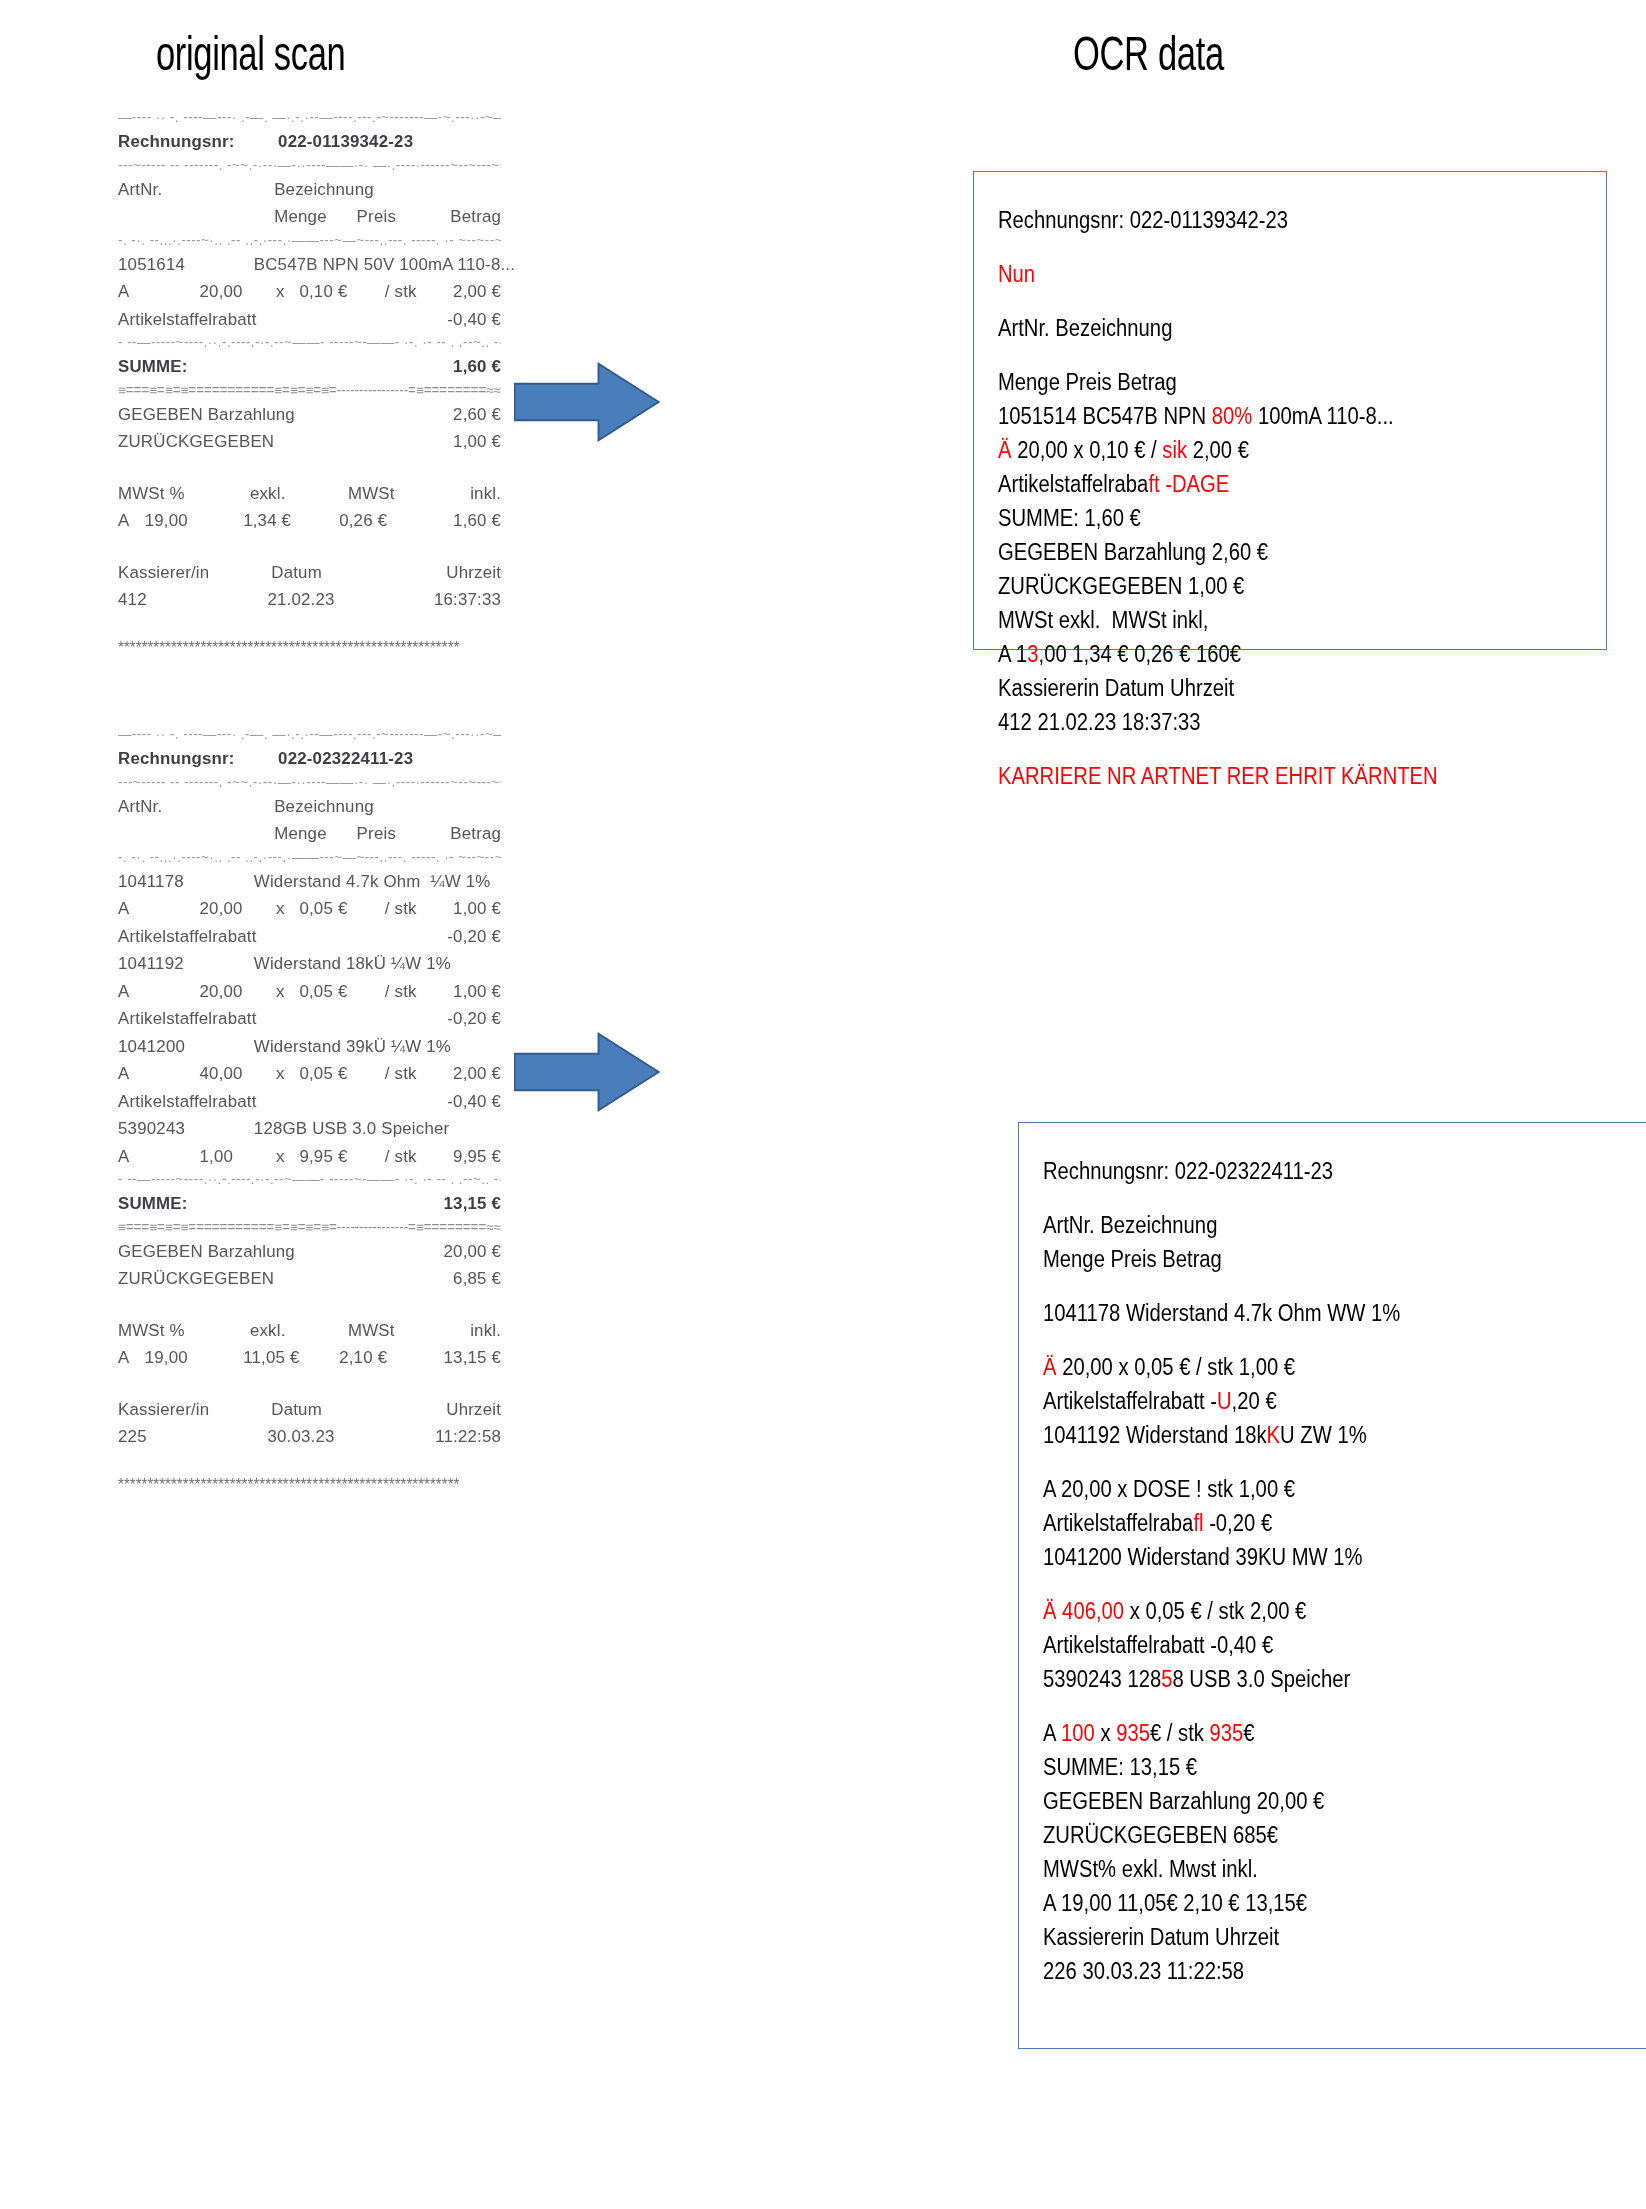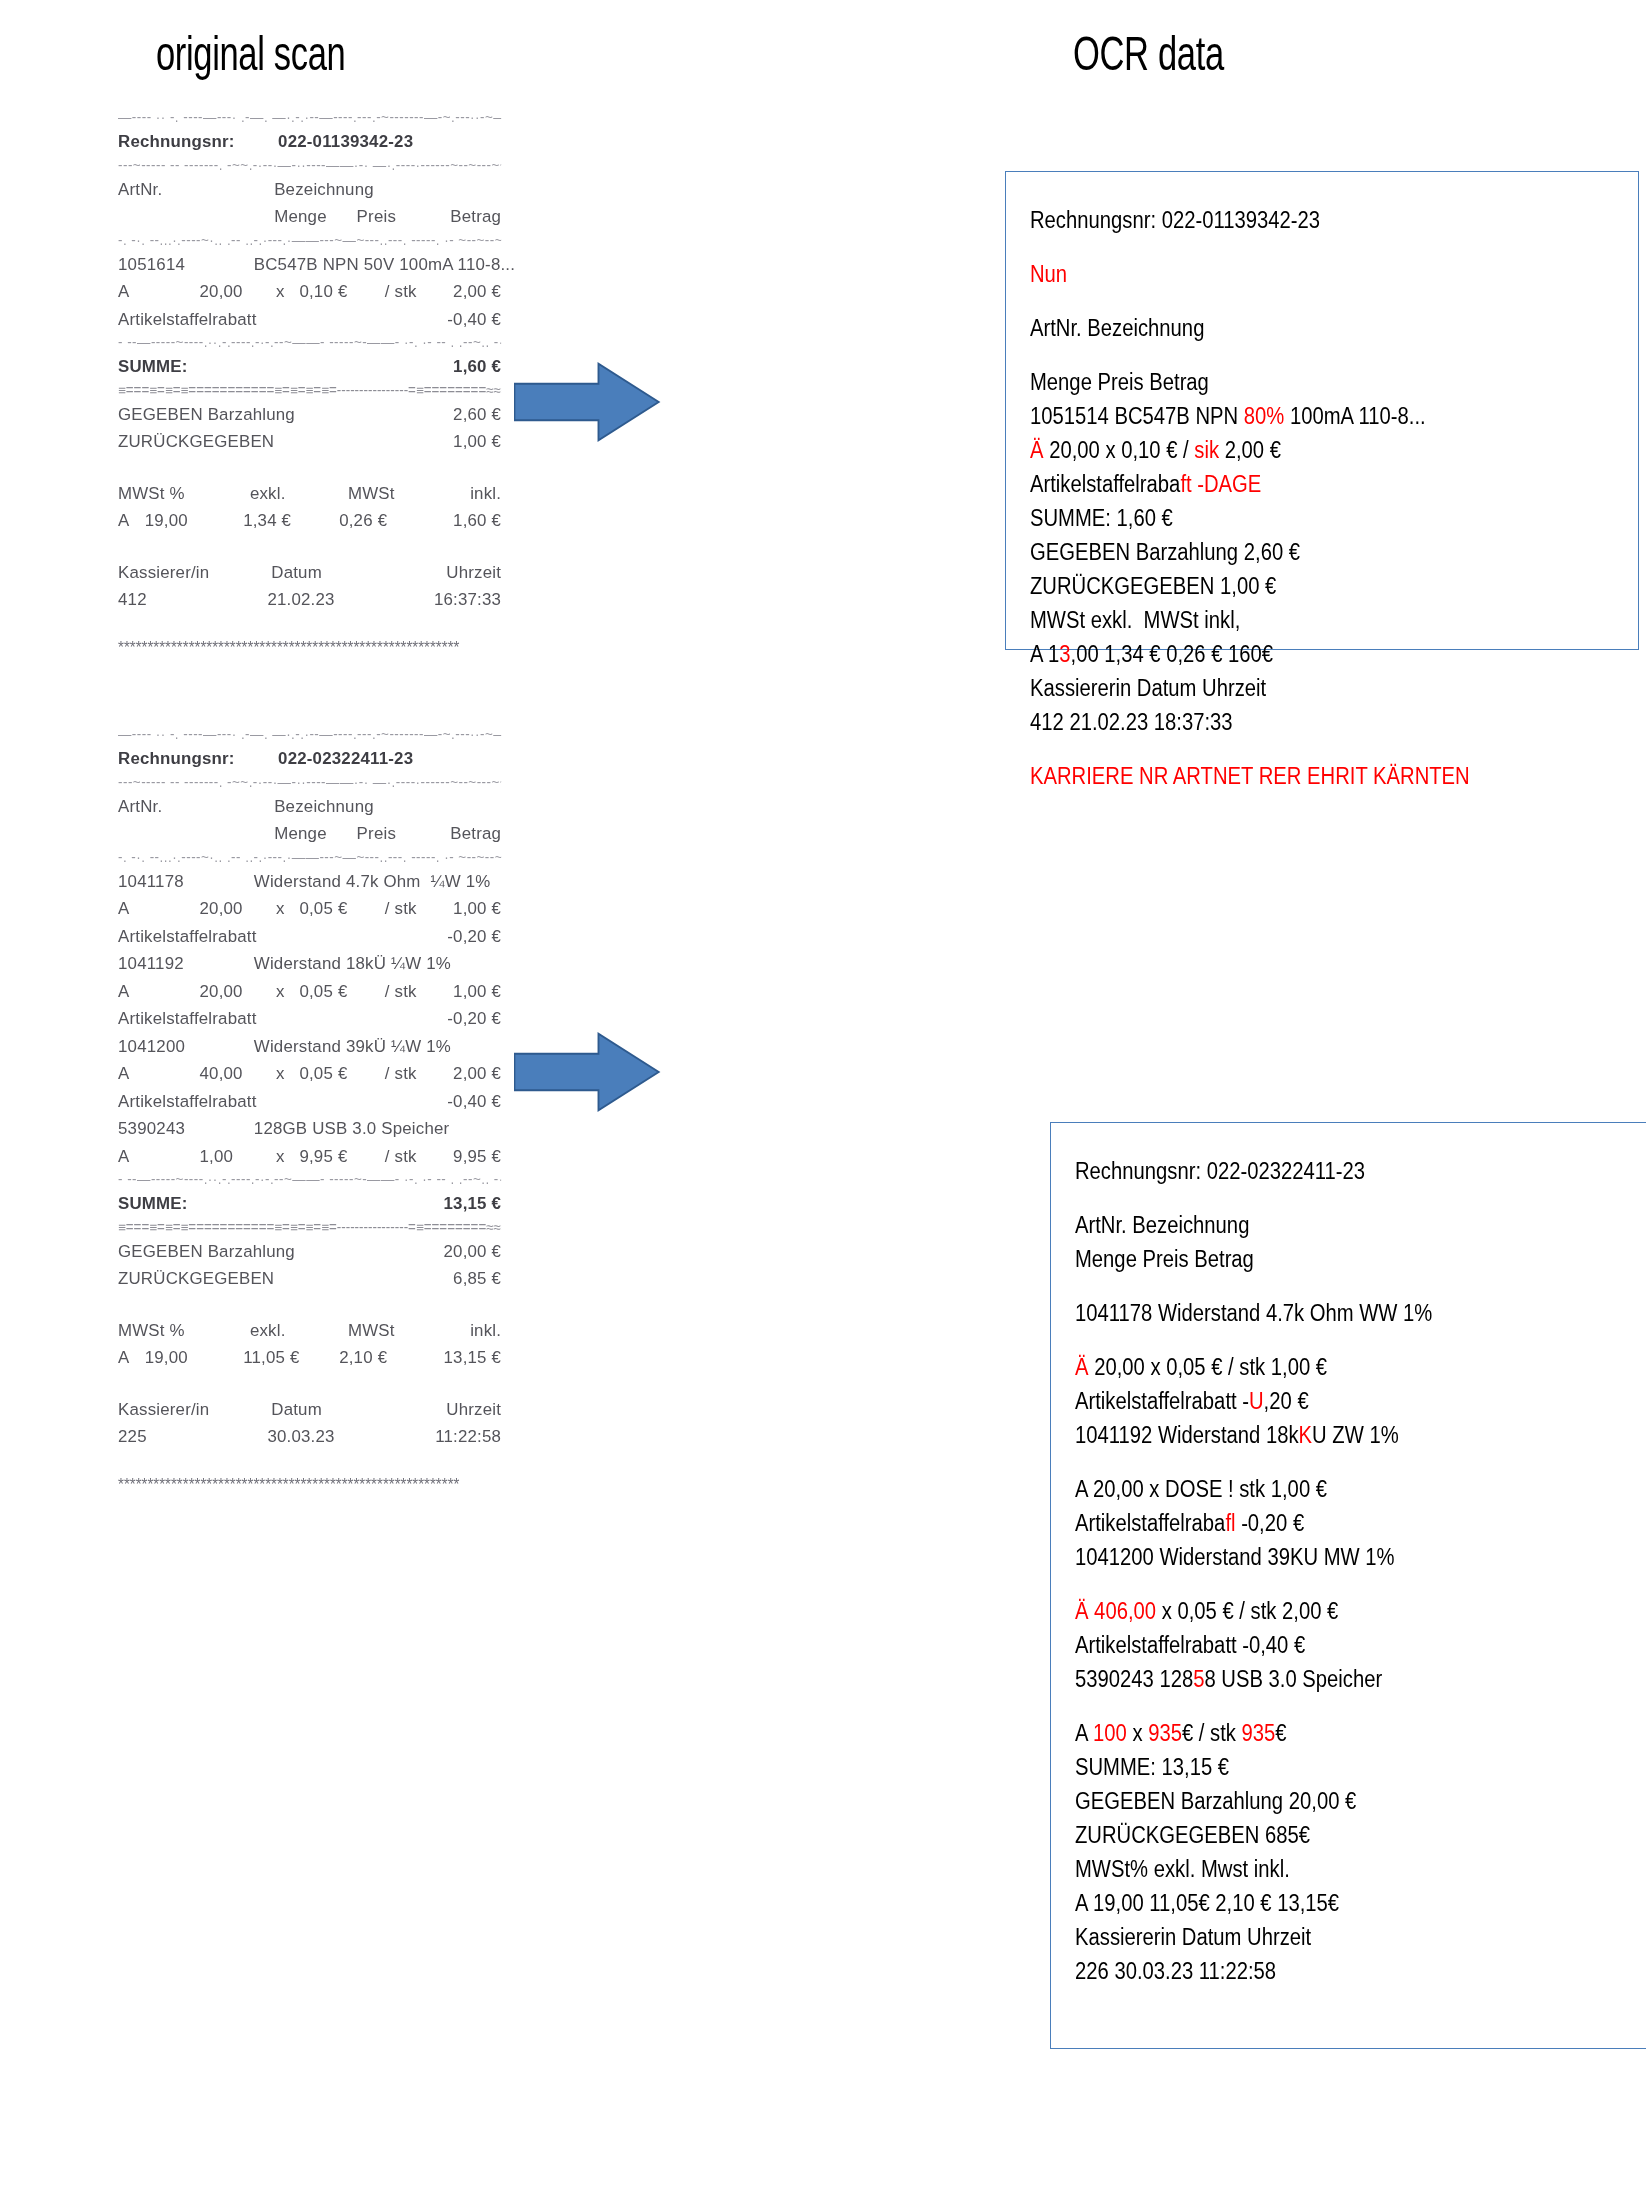--- a/index.html
+++ b/index.html
@@ -79,21 +79,20 @@
     position: absolute;
   }
   .arrow svg { display: block; }
 
   
   .ocr-box {
     position: absolute;
     background: #ffffff;
     border: 1.8px solid #4a7ebb;
     box-sizing: border-box;
-    margin-left: 32px;
   }
   #ocr-1 { left: 973px; top: 171px;  width: 634px; height: 479px; }
   #ocr-2 { left: 1018px; top: 1122px; width: 634px; height: 927px; }
 
   .ocr-inner {
     padding: 31px 24px 18.4px 24px;
   }
   .ocr-line {
     font-size: 23px;
     line-height: 34px;

